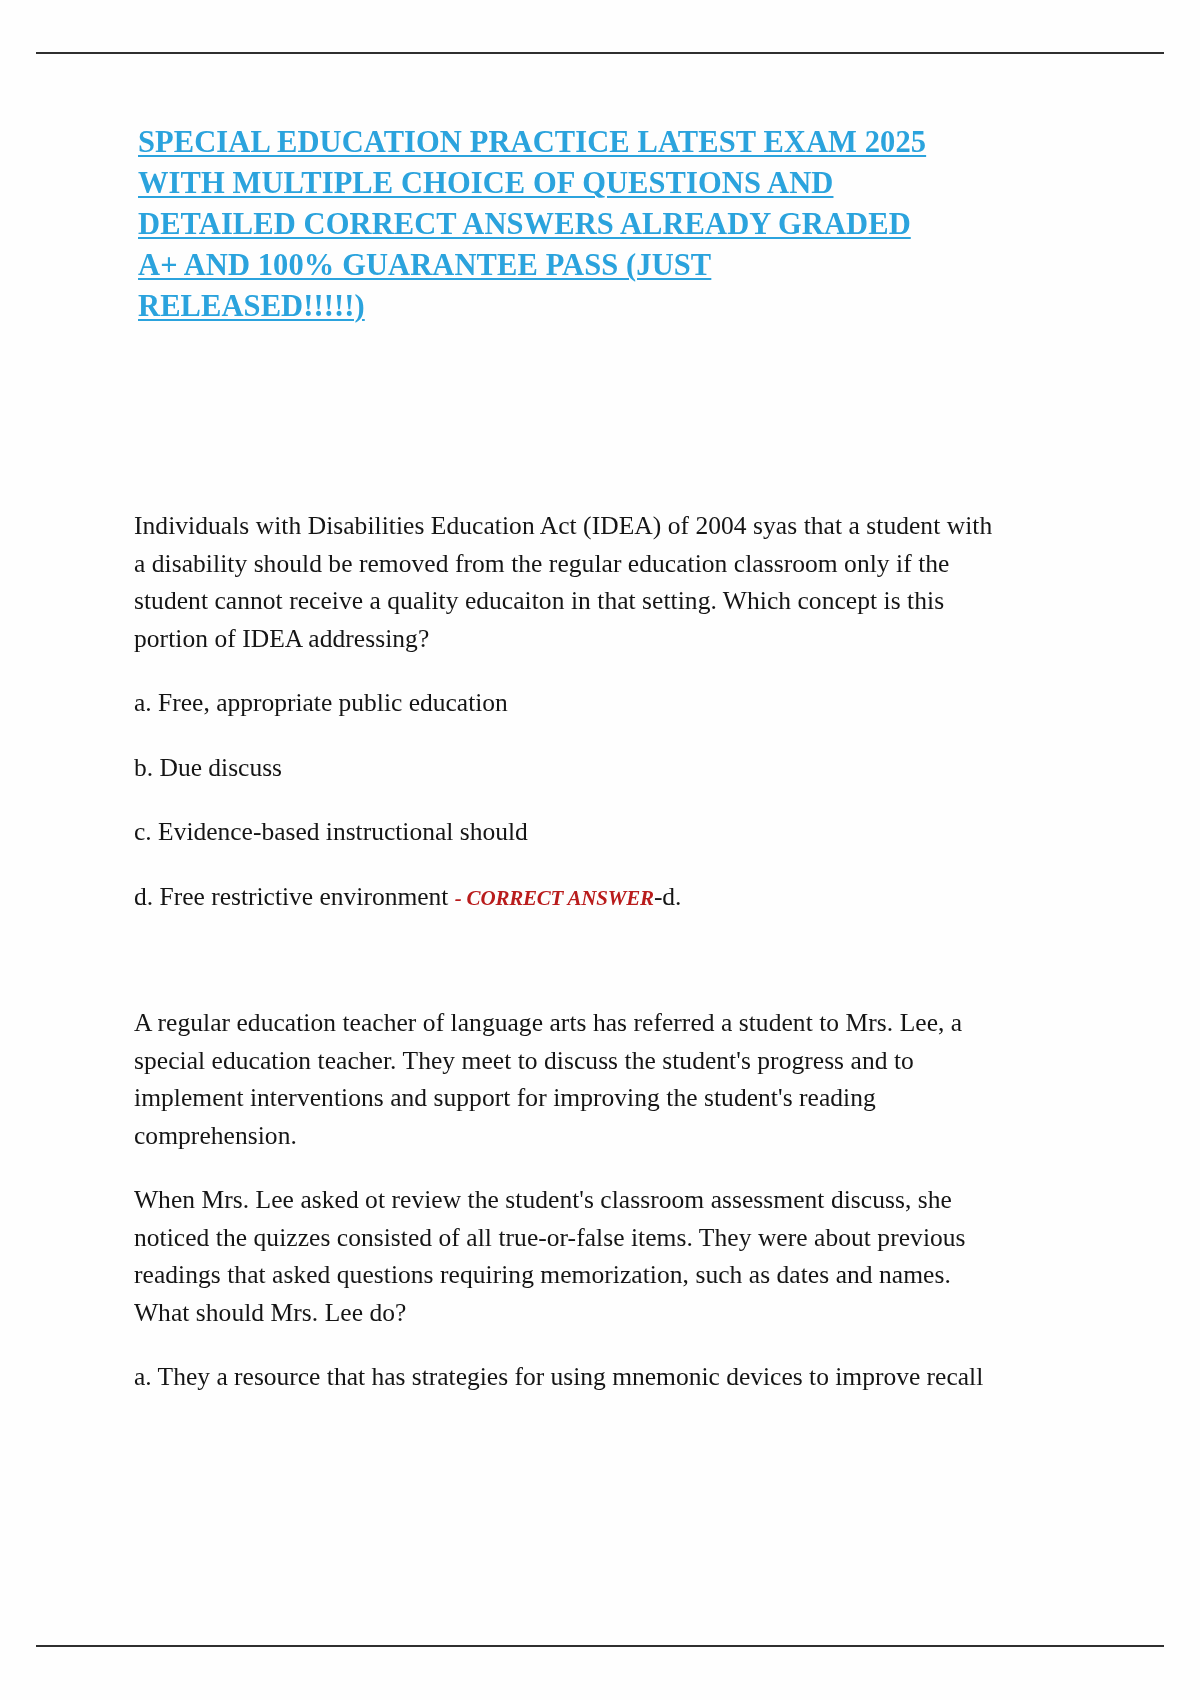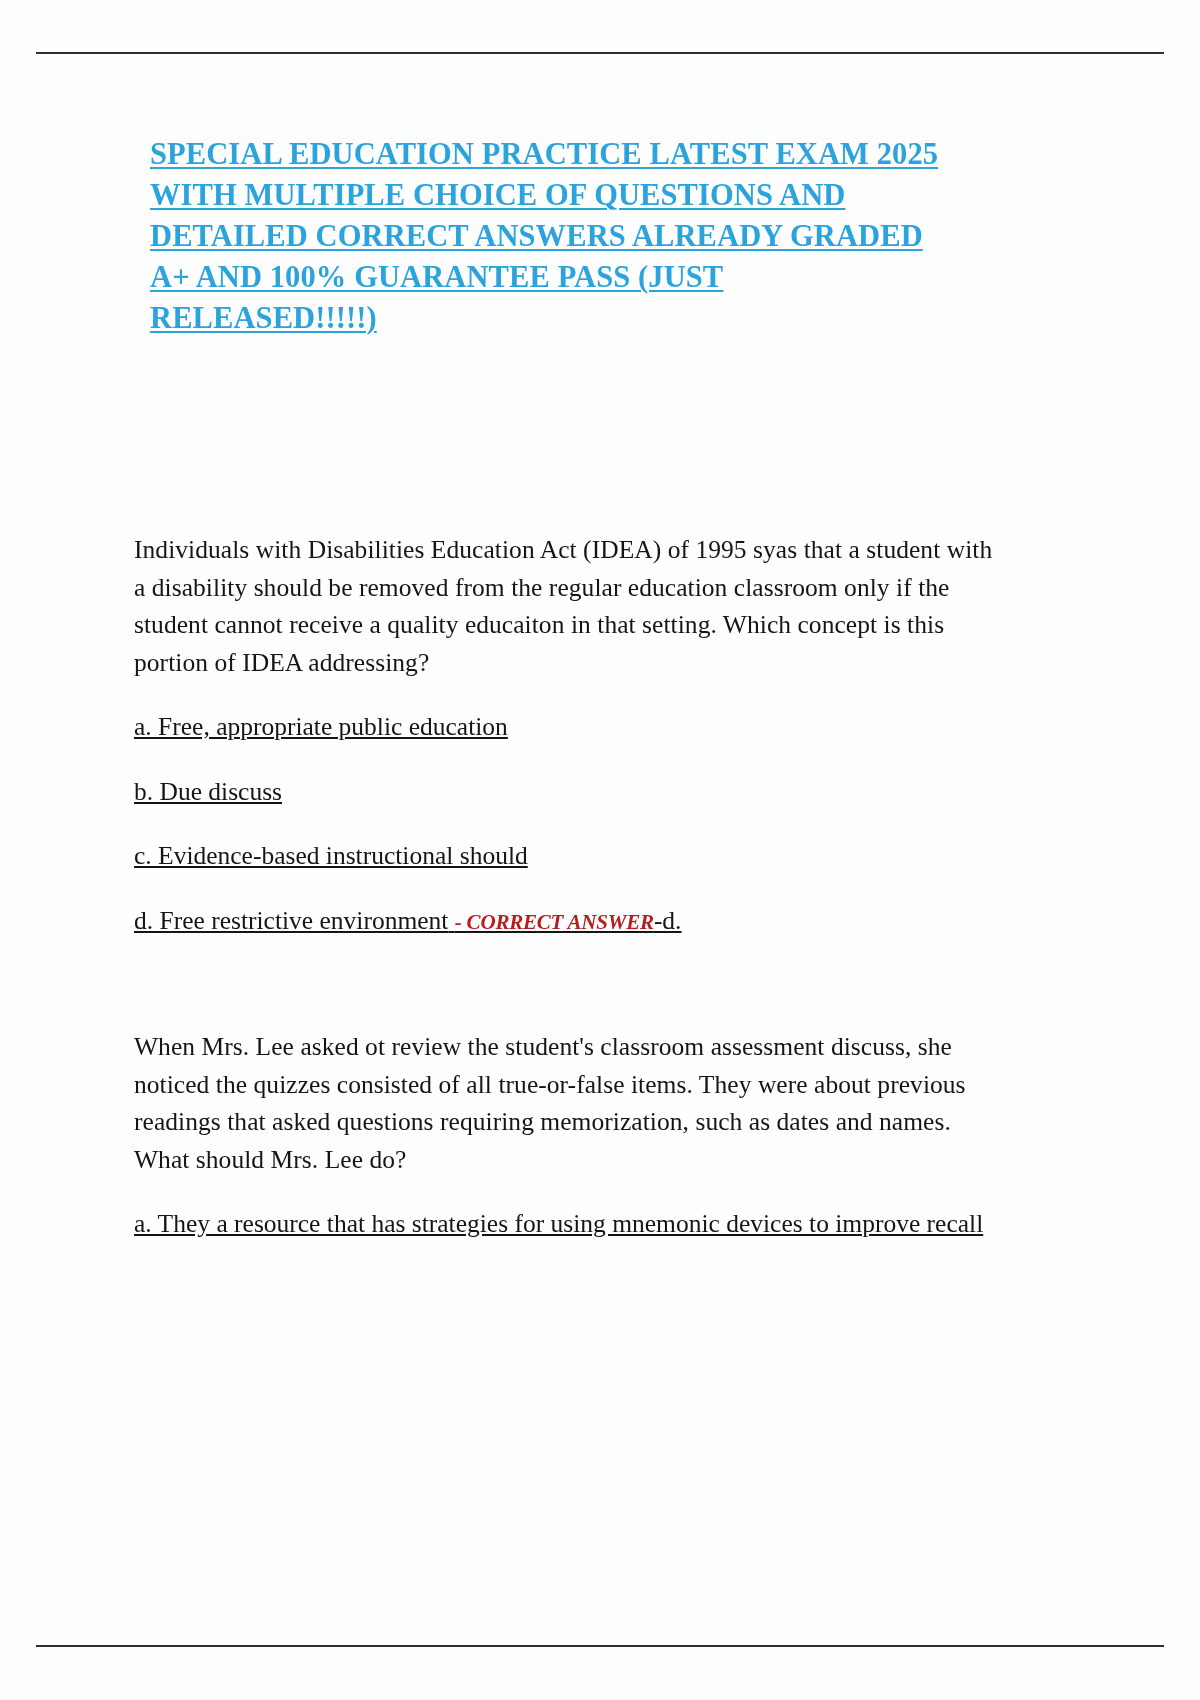--- a/index.html
+++ b/index.html
@@ -39,41 +39,40 @@
 
   .doc-title {
     font-size: 30.5px;
     line-height: 41px;
     font-weight: bold;
     color: #2ba3dd;
     text-decoration: underline;
     text-decoration-thickness: 2px;
     text-underline-offset: 3px;
     letter-spacing: 0.1px;
-    margin: 16px;
+    margin: 4px;
     max-width: 800px;
   }
 
   .spacer-lg { height: 176px; }
   .spacer-md { height: 60px; }
 
   p.body {
     font-size: 25.5px;
     line-height: 37.5px;
     margin: 0 0 27px 0;
     color: #151515;
     letter-spacing: 0.05px;
   }
 
   p.option {
     font-size: 25.5px;
     line-height: 37.5px;
     margin: 0 0 27px 0;
     color: #151515;
-    text-decoration: underline;
   }
 
   .correct-answer {
     color: #b91c1c;
     font-weight: bold;
     font-style: italic;
     font-size: 21px;
     letter-spacing: -0.2px;
     white-space: nowrap;
   }
@@ -94,35 +93,36 @@
   <div class="rule rule-bottom"></div>
 
   <div class="content">
 
     <h1 class="doc-title">SPECIAL EDUCATION PRACTICE LATEST EXAM 2025 WITH MULTIPLE CHOICE OF QUESTIONS AND DETAILED CORRECT ANSWERS ALREADY GRADED A+ AND 100% GUARANTEE PASS (JUST RELEASED!!!!!)</h1>
 
     <div class="spacer-lg"></div>
 
     <div class="qblock">
 
-      <p class="body">Individuals with Disabilities Education Act (IDEA) of 1995 syas that a student with a disability should be removed from the regular education classroom only if the student cannot receive a quality educaiton in that setting. Which concept is this portion of IDEA addressing?</p>
+      <p class="body">Individuals with Disabilities Education Act (IDEA) of 2004 syas that a student with a disability should be removed from the regular education classroom only if the student cannot receive a quality educaiton in that setting. Which concept is this portion of IDEA addressing?</p>
 
       <p class="option">a. Free, appropriate public education</p>
 
       <p class="option">b. Due discuss</p>
 
       <p class="option">c. Evidence-based instructional should</p>
 
       <p class="option"><span>d. Free restrictive environment</span><span> </span><span class="correct-answer">- CORRECT ANSWER</span><span class="answer-letter">-d.</span></p>
     </div>
 
     <div class="spacer-md"></div>
 
     <div class="qblock">
 
+      <p class="body">A regular education teacher of language arts has referred a student to Mrs. Lee, a special education teacher. They meet to discuss the student's progress and to implement interventions and support for improving the student's reading comprehension.</p>
 
       <p class="body">When Mrs. Lee asked ot review the student's classroom assessment discuss, she noticed the quizzes consisted of all true-or-false items. They were about previous readings that asked questions requiring memorization, such as dates and names. What should Mrs. Lee do?</p>
 
       <p class="option">a. They a resource that has strategies for using mnemonic devices to improve recall</p>
     </div>
 
   </div>
 </div>
 
 </body></html>

